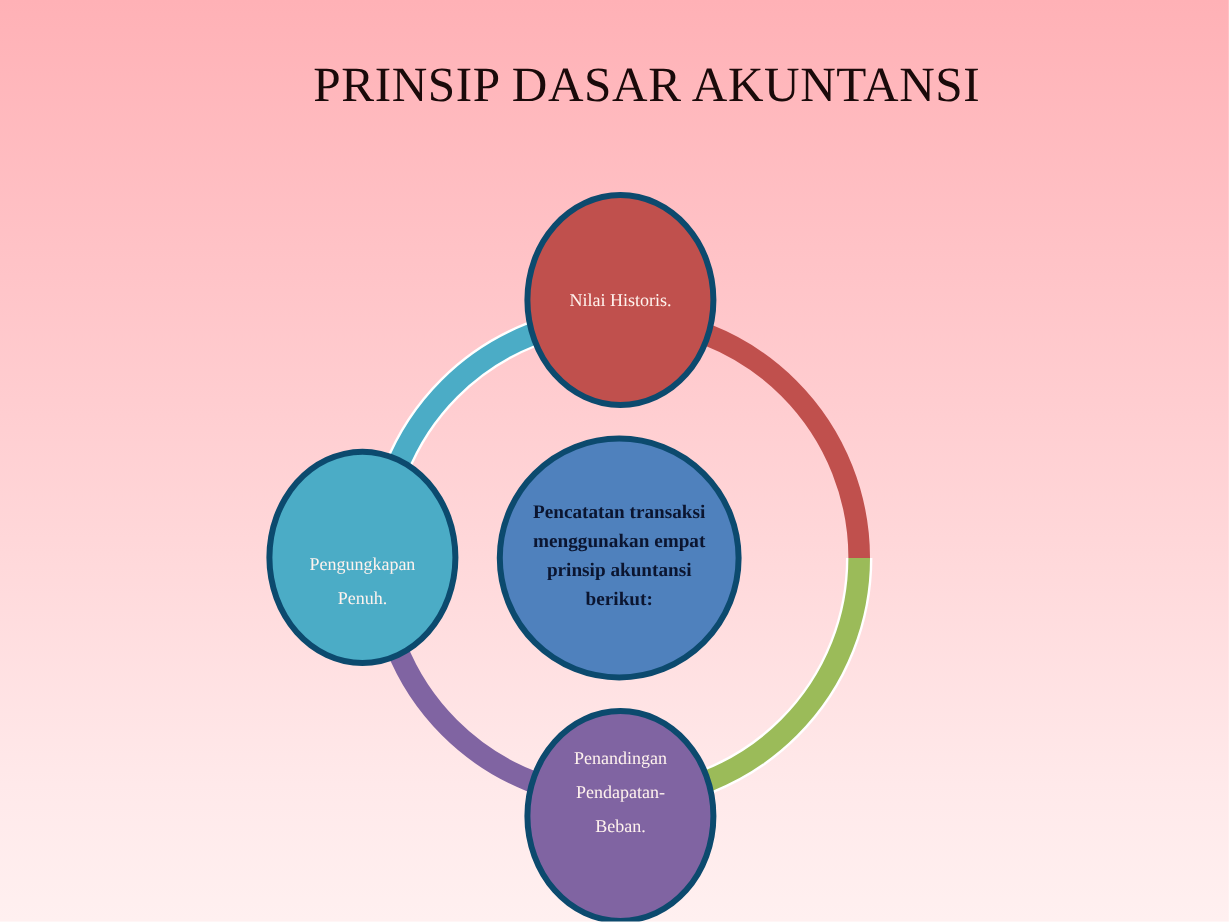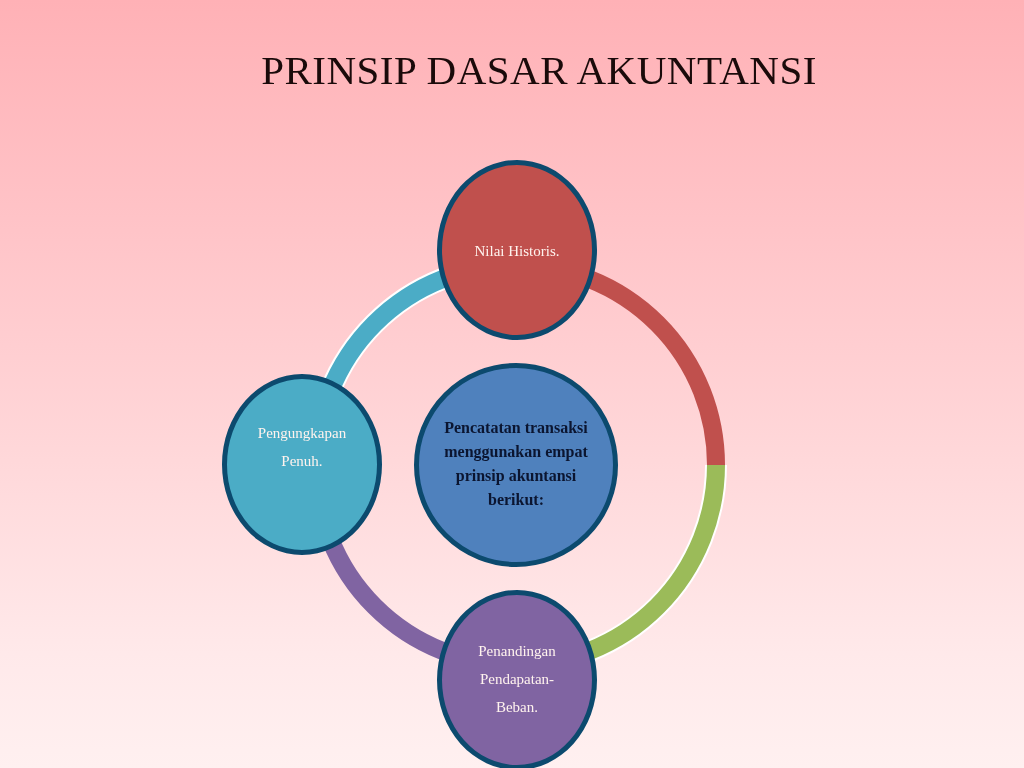--- a/index.html
+++ b/index.html
@@ -58,31 +58,31 @@
     }
     .node-top {
       left: 437px; top: 160px; width: 160px; height: 180px;
       background: #C0504D;
     }
     .node-top .label { margin-top: 72px; }
     .node-left {
       left: 222px; top: 374px; width: 160px; height: 181px;
       background: #4BACC6;
     }
-    .node-left .label { margin-top: 40px; }
+    .node-left .label { margin-top: 78px; }
     .node-right {
       left: 651px; top: 374px; width: 160px; height: 181px;
       background: #9BBB59;
     }
     .node-right .label { margin-top: 58px; }
     .node-bottom {
       left: 437px; top: 590px; width: 160px; height: 180px;
       background: #8064A2;
     }
-    .node-bottom .label { margin-top: 42px; }
+    .node-bottom .label { margin-top: 24px; }
     .node-center {
       left: 414px; top: 363px; width: 204px; height: 204px;
       background: #4F81BD;
       color: #0B1530;
       font-weight: bold;
       font-size: 16px;
       line-height: 24px;
     }
     .node-center .label { margin-top: 48px; }
   </style>

